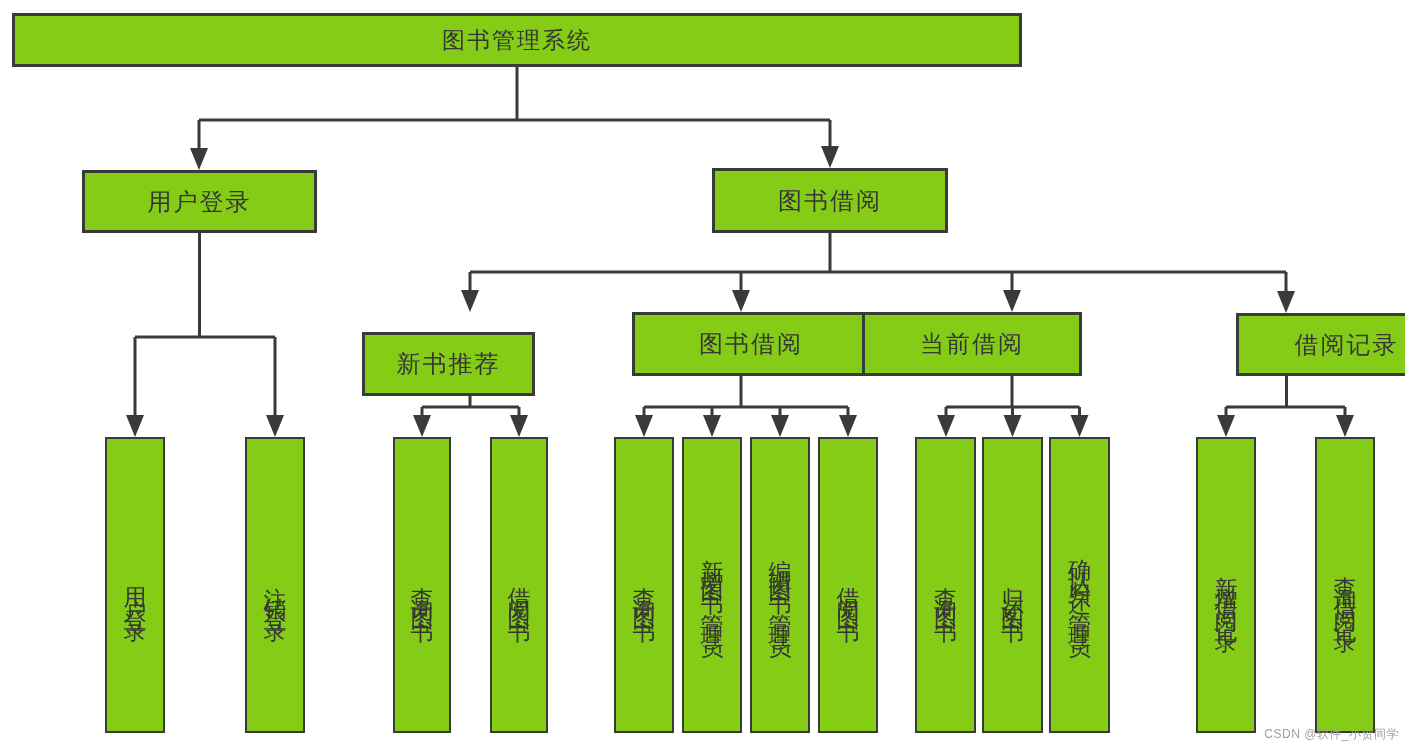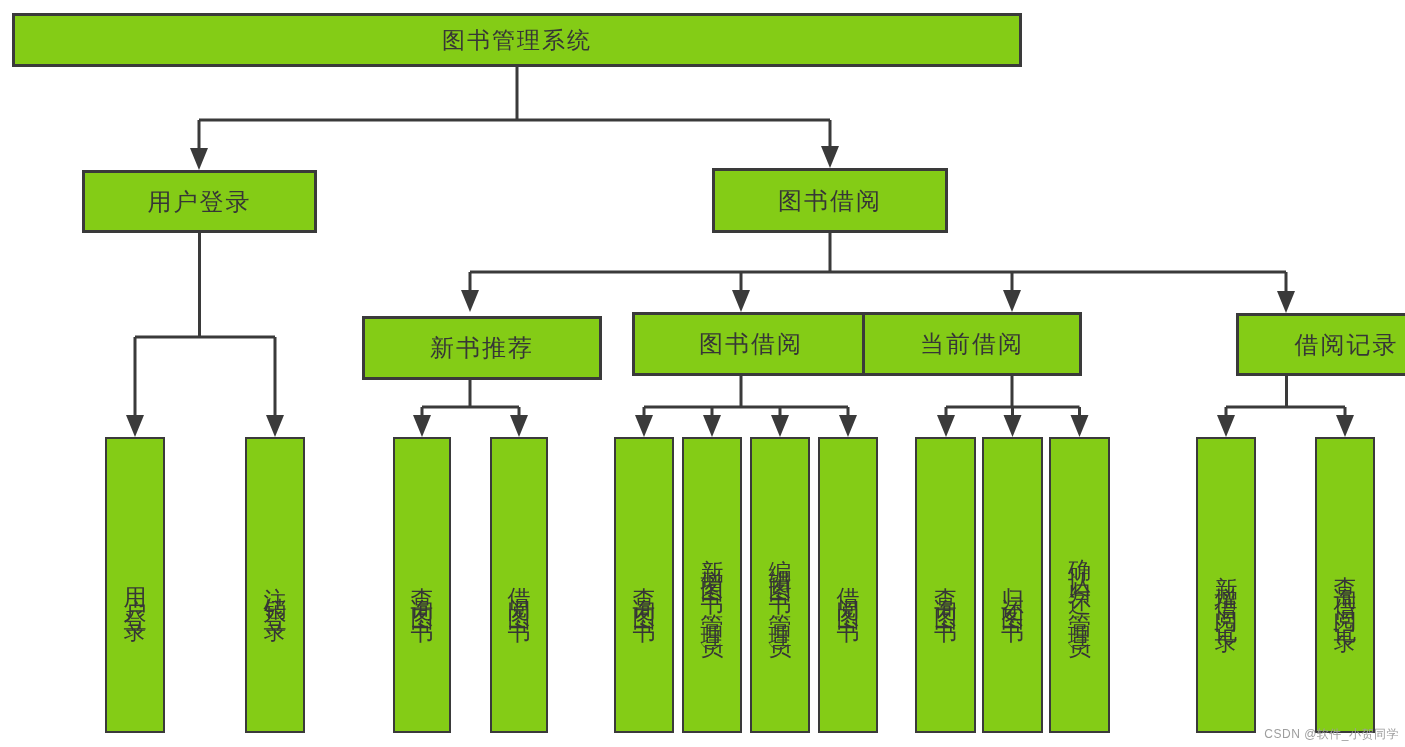--- a/index.html
+++ b/index.html
@@ -83,21 +83,21 @@
     <span>图书管理系统</span>
   </div>
 
   <div class="node h" style="left:82px;top:170px;width:235px;height:63px">
     <span>用户登录</span>
   </div>
   <div class="node h" style="left:712px;top:168px;width:236px;height:65px">
     <span>图书借阅</span>
   </div>
 
-  <div class="node h" style="left:362px;top:316px;width:240px;height:64px">
+  <div class="node h" style="left:362px;top:332px;width:173px;height:64px">
     <span>新书推荐</span>
   </div>
   <div class="node h" style="left:632px;top:312px;width:238px;height:64px">
     <span>图书借阅</span>
   </div>
   <div class="node h" style="left:862px;top:312px;width:220px;height:64px">
     <span>当前借阅</span>
   </div>
   <div class="node h" style="left:1236px;top:313px;width:221px;height:63px">
     <span>借阅记录</span>

